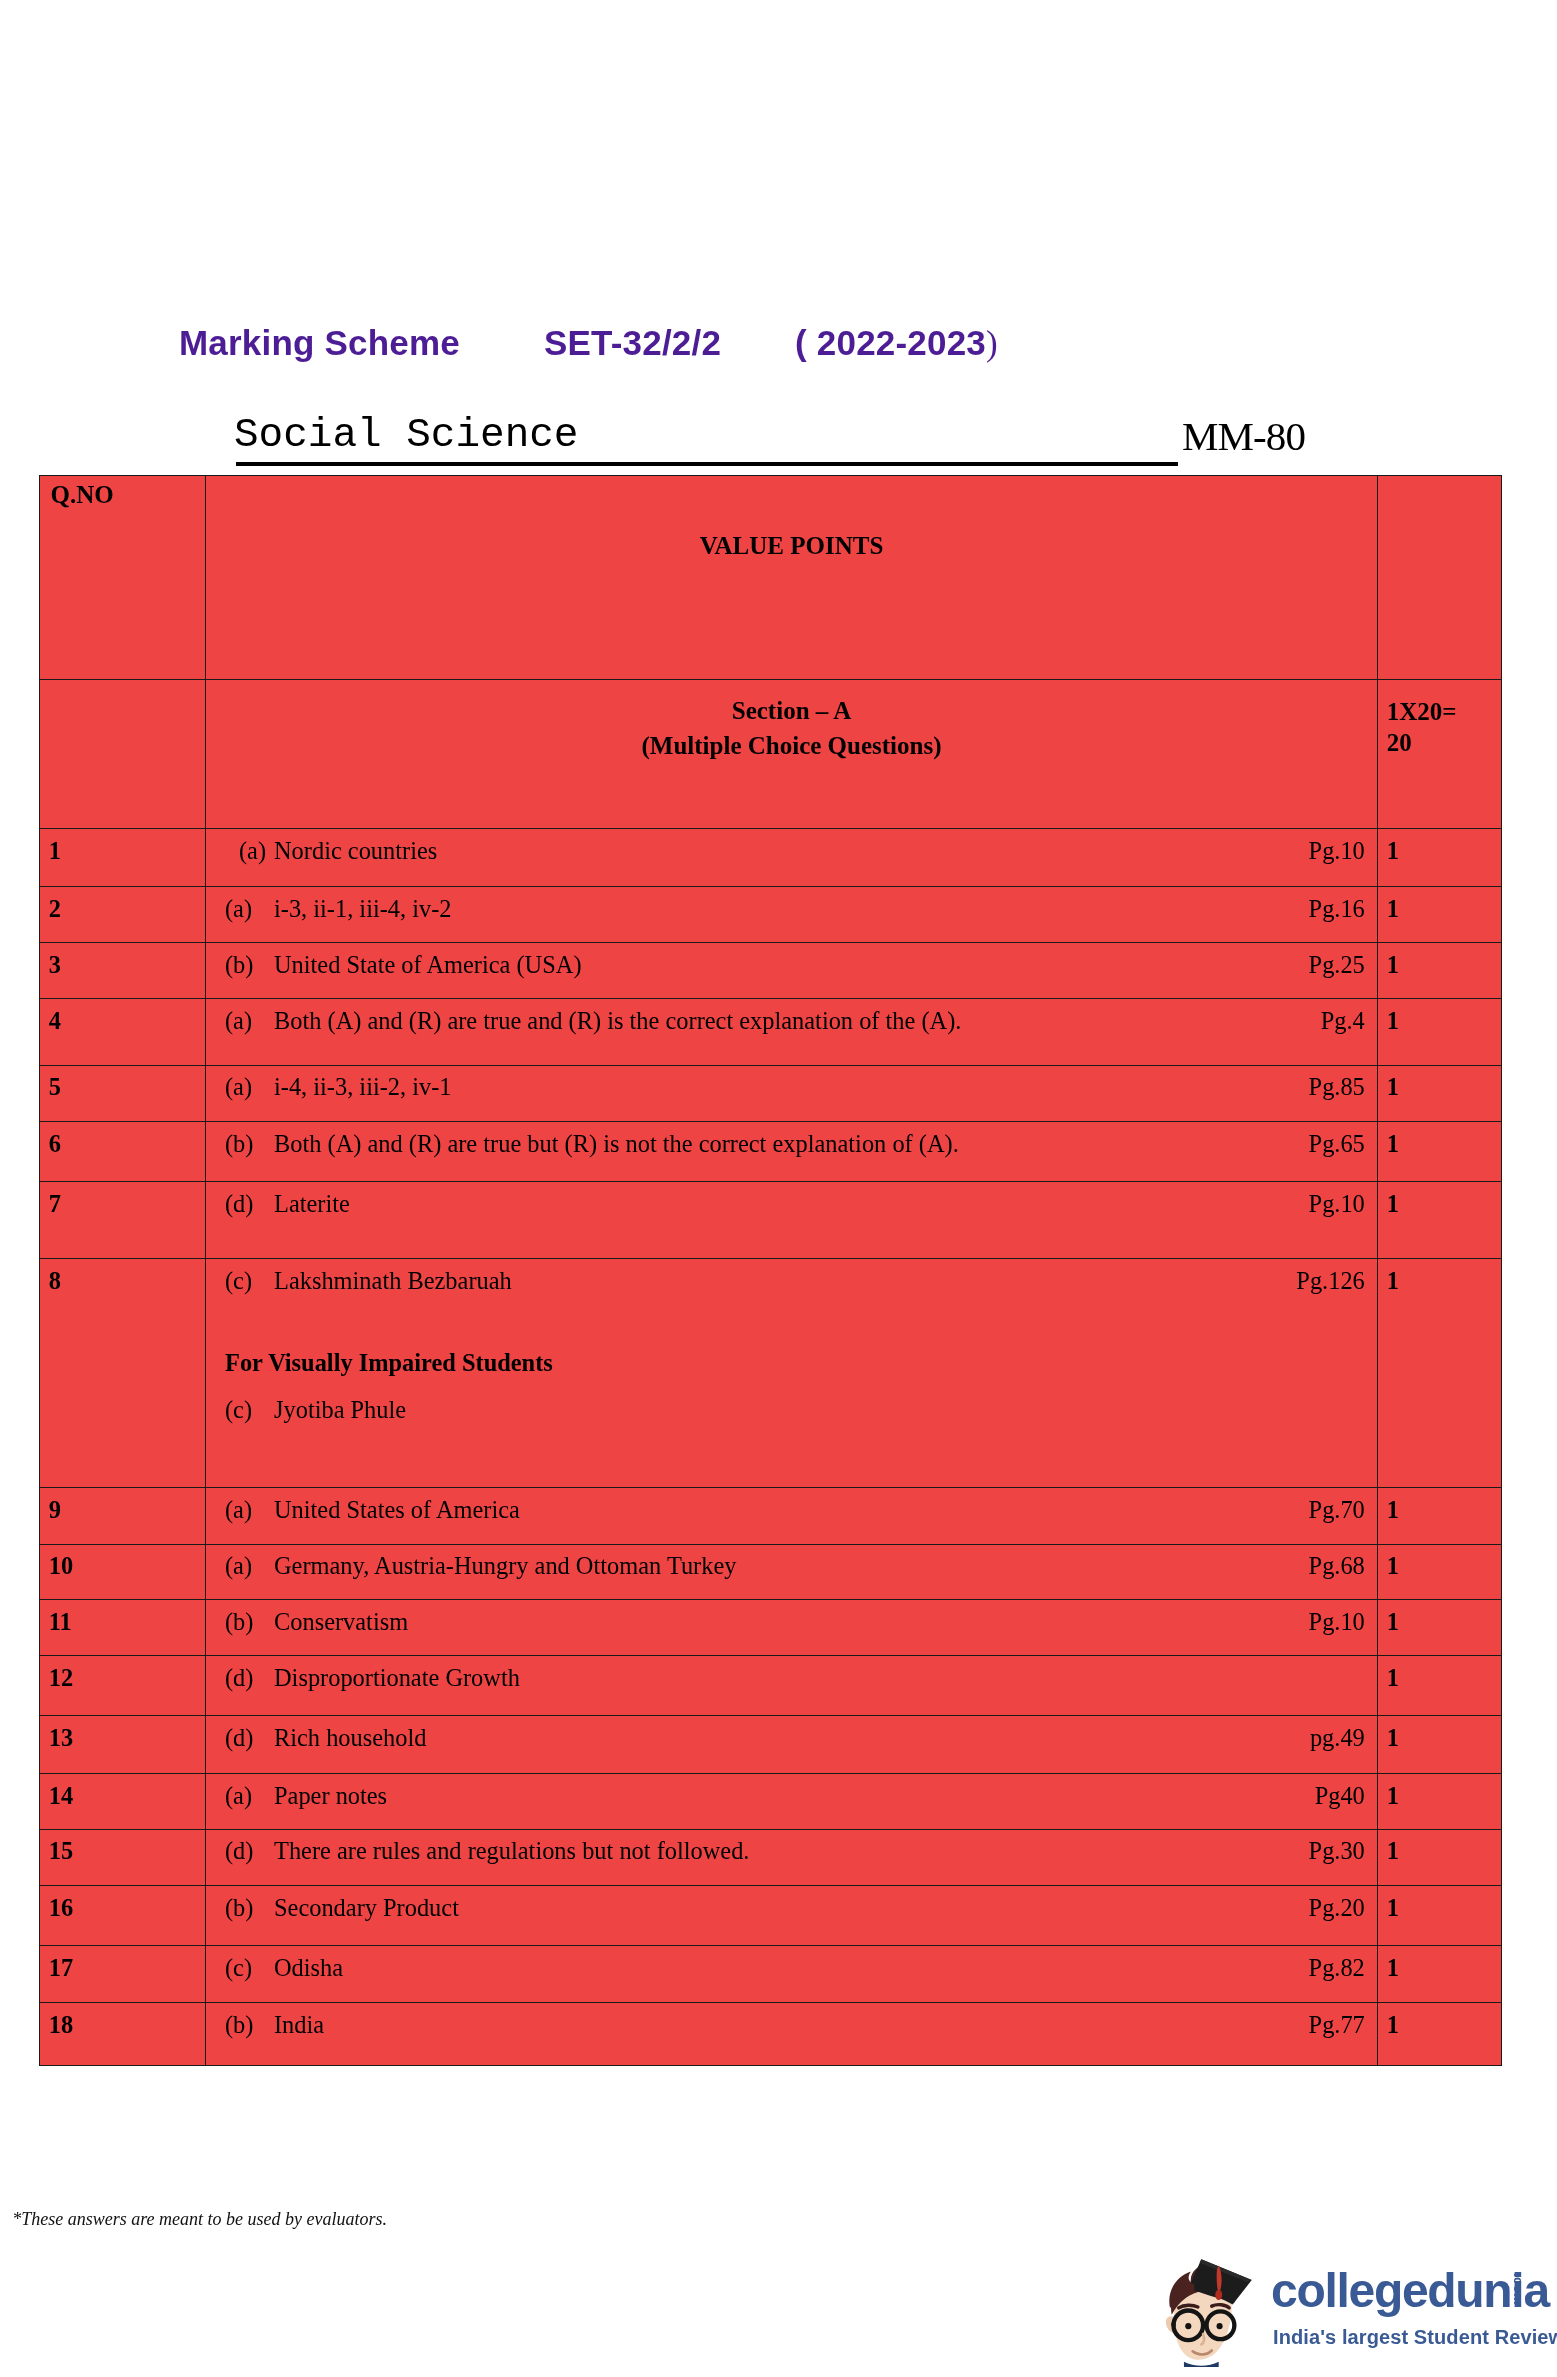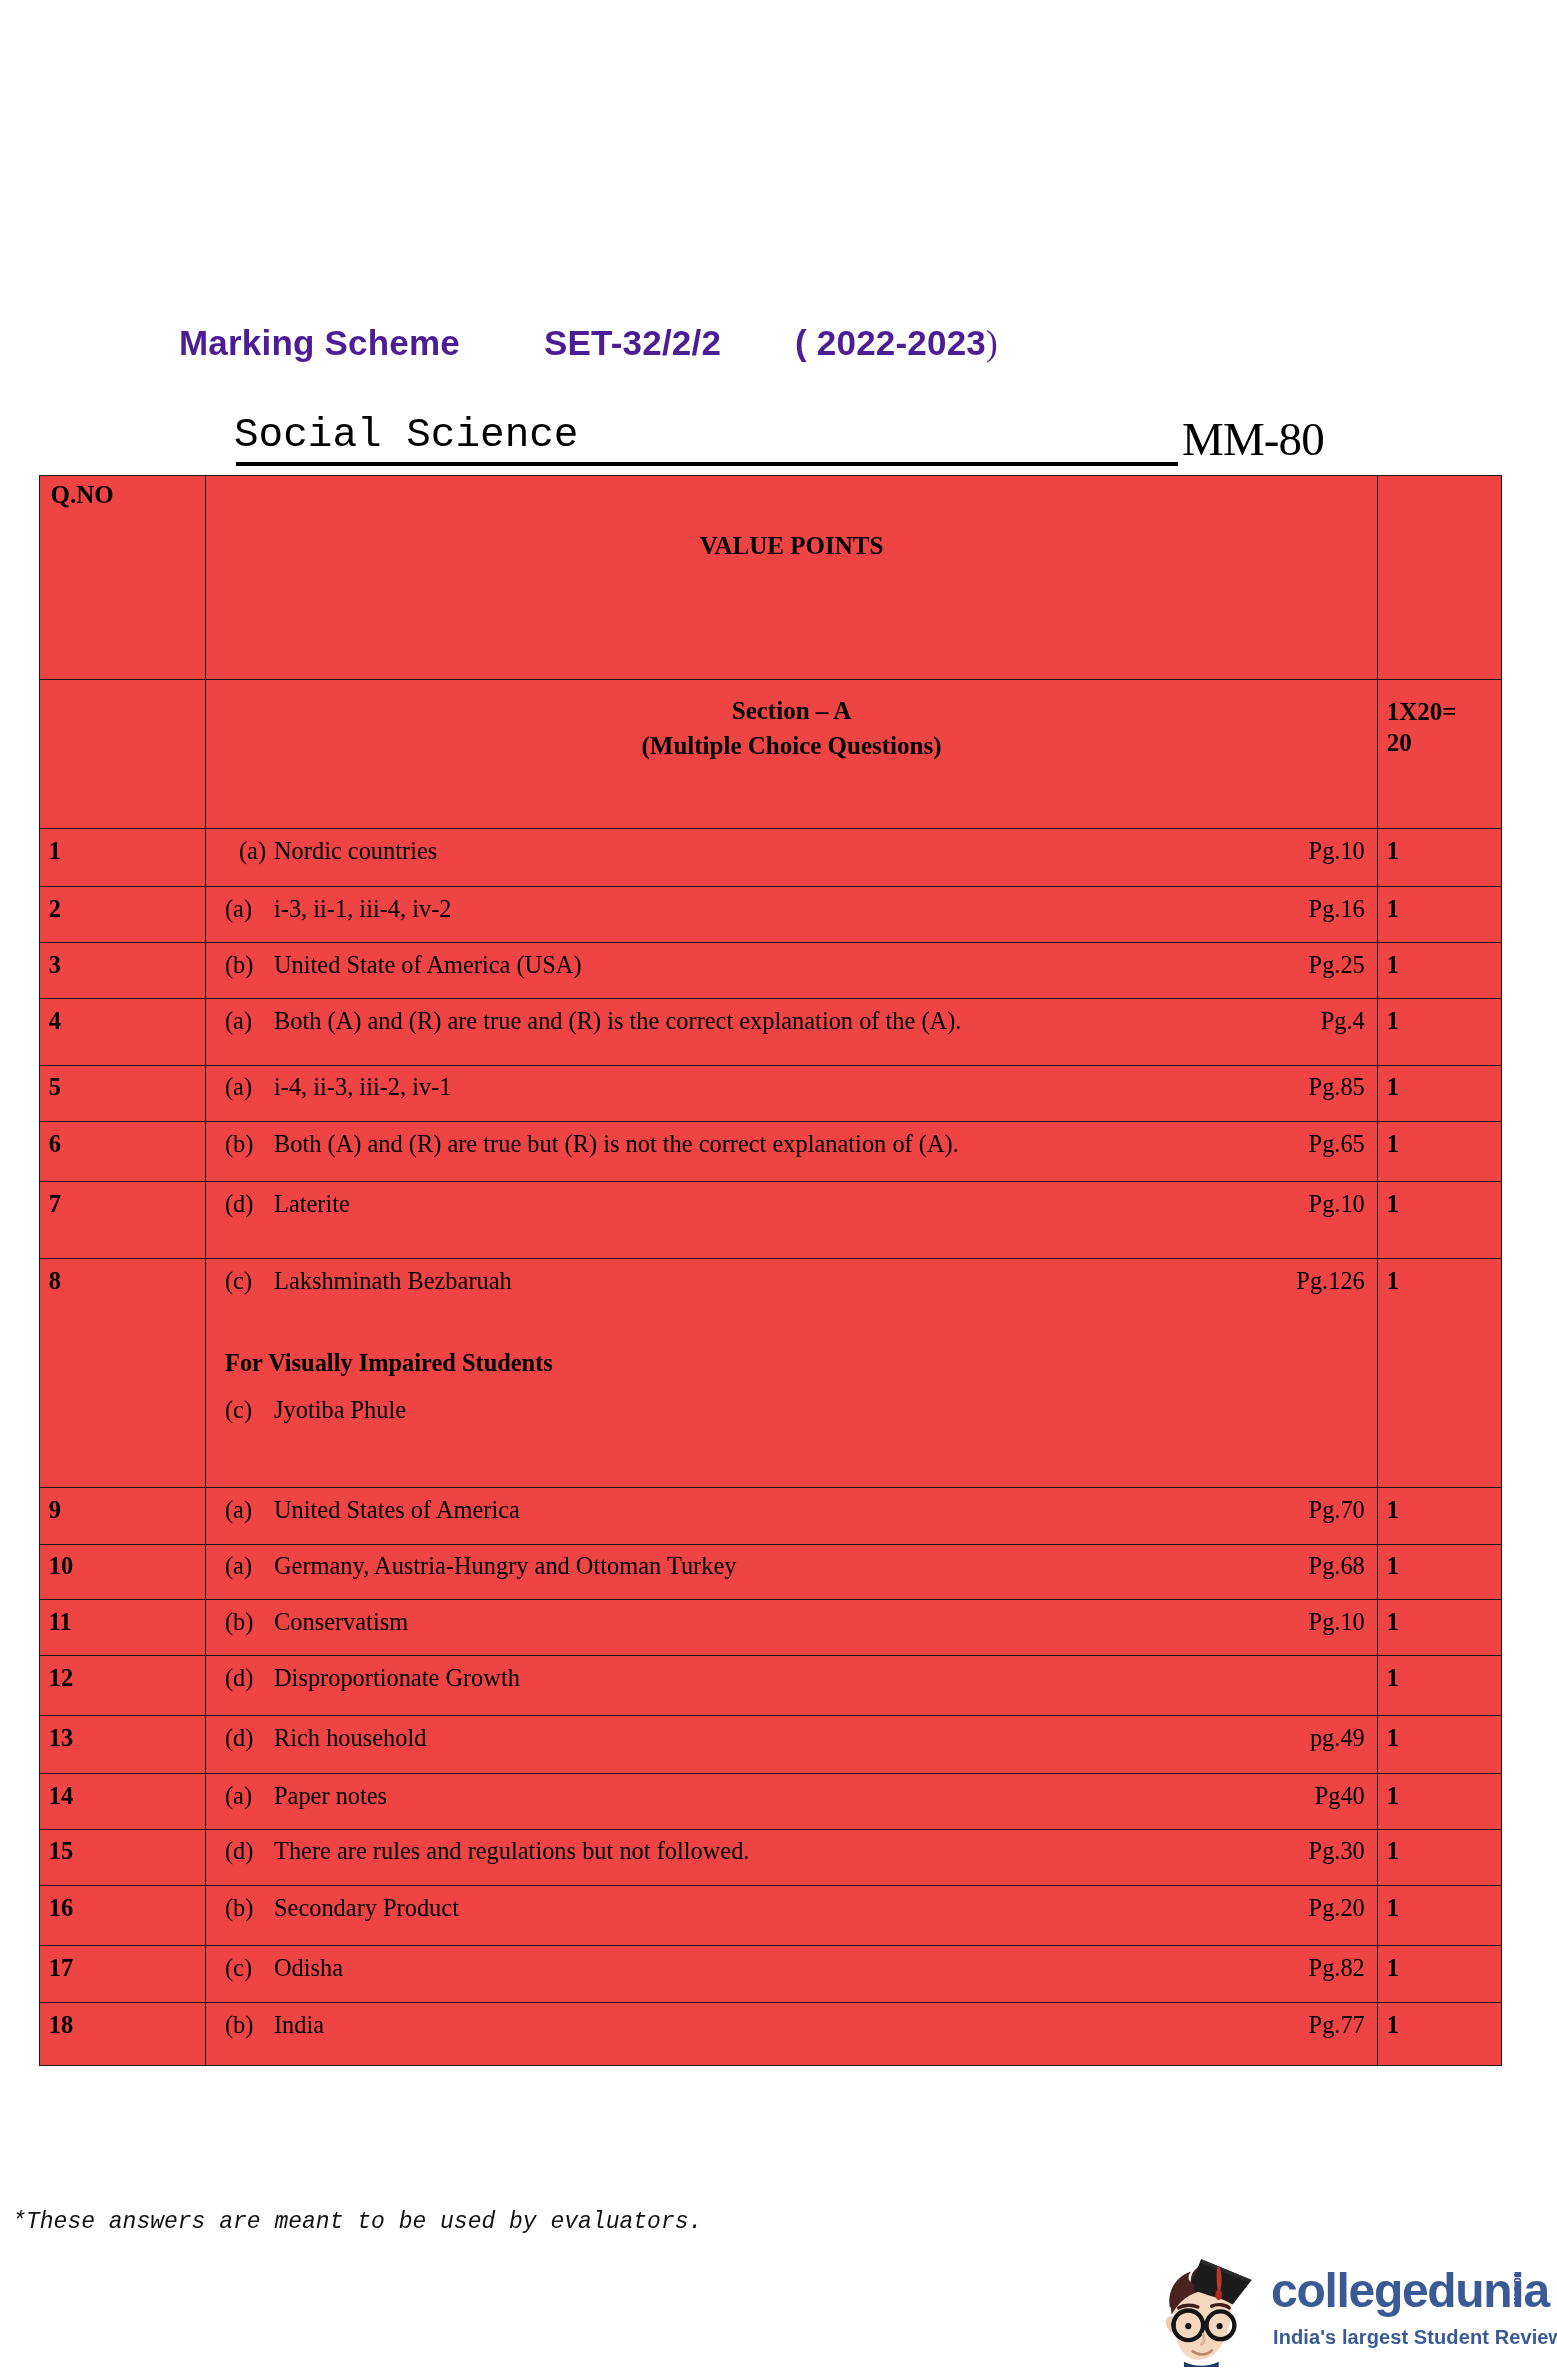--- a/index.html
+++ b/index.html
@@ -62,21 +62,21 @@
     top: 0;
     font-size: 41px;
     font-family: Liberation Mono, monospace;
     font-weight: normal;
     white-space: nowrap;
   }
   .subject-mm {
     position: absolute;
     left: 948px;
     top: 0;
-    font-size: 47px;
+    font-size: 41px;
     font-family: "Liberation Serif", "DejaVu Serif", serif;
     font-weight: normal;
     white-space: nowrap;
     letter-spacing: -0.9px;
   }
   .subject-rule {
     position: absolute;
     left: 1.7px;
     top: 50px;
     width: 942px;
@@ -213,23 +213,23 @@
   .vi-answer .vi-opt {
     display: inline-block;
     width: 49px;
   }
 
   
   .footnote {
     position: absolute;
     left: 12.2px;
     top: 2209px;
-    font-family: Liberation Mono, monospace;
+    font-family: Liberation Serif, serif;
     font-style: italic;
-    font-size: 23px;
+    font-size: 18px;
     color: #111;
     white-space: nowrap;
   }
 
   
   .logo-wrap {
     position: absolute;
     left: 1149px;
     top: 2254px;
     width: 401px;

